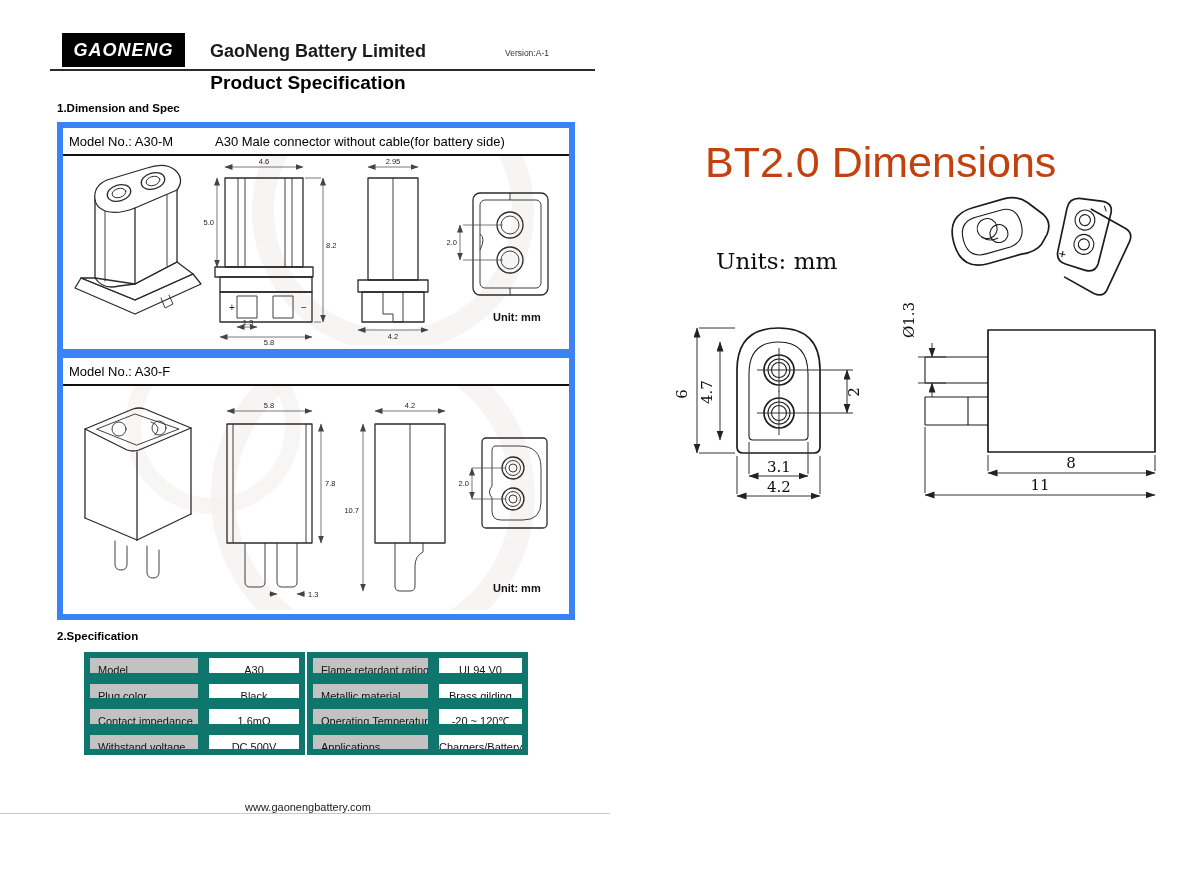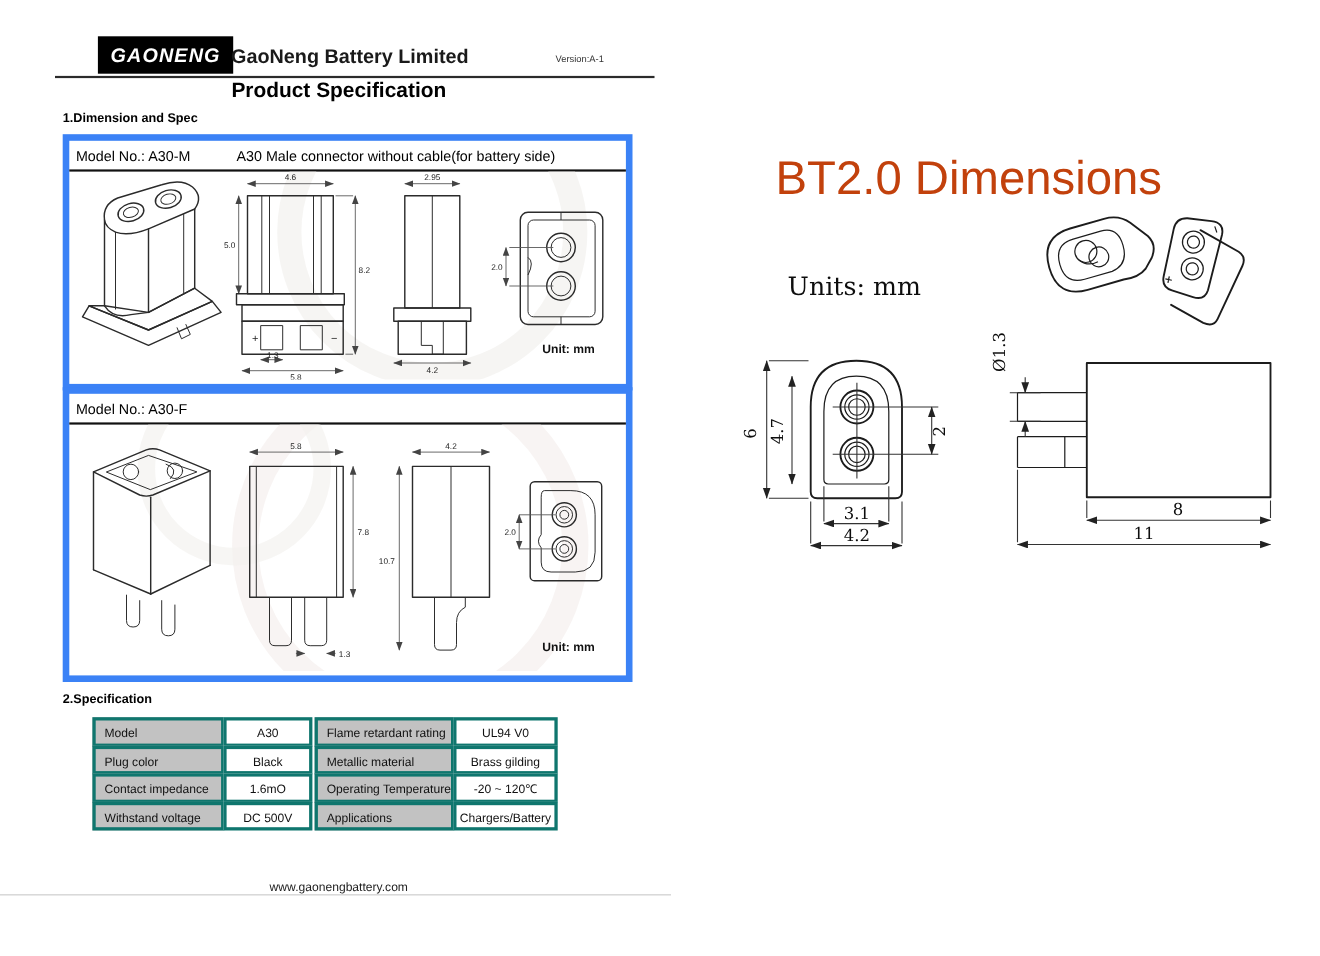--- a/index.html
+++ b/index.html
@@ -1,44 +1,44 @@
 <!DOCTYPE html>
 <html><head>
 <meta charset="utf-8">
 <style>
   html,body{margin:0;padding:0;background:#fff;}
   .page{position:relative;width:1200px;height:869px;background:#fff;overflow:hidden;
         font-family:"Liberation Sans",sans-serif;color:#111;}
   
   .doc{position:absolute;left:0;top:0;width:616px;height:869px;}
   .logo{position:absolute;left:62px;top:33px;width:123px;height:34px;background:#000;
-        display:flex;align-items:center;justify-content:center;margin-left:27px;}
+        display:flex;align-items:center;justify-content:center;}
   .logo span{color:#fff;font-weight:900;font-size:18px;letter-spacing:1px;font-style:italic;}
   .company{position:absolute;left:210px;top:41px;font-size:18px;font-weight:bold;color:#1a1a1a;}
   .version{position:absolute;left:505px;top:48px;font-size:8.5px;color:#333;}
   .hrule{position:absolute;left:50px;top:69px;width:545px;height:2px;background:#2b2b2b;}
   .ptitle{position:absolute;left:0;top:72px;width:616px;text-align:center;
           font-size:19px;font-weight:bold;color:#000;}
   .sechead{position:absolute;font-size:11.5px;font-weight:bold;color:#000;}
   .box{position:absolute;left:57px;width:506px;border:6px solid #3b82f6;background:transparent;}
   .box-header{display:flex;align-items:center;height:26px;border-bottom:2px solid #111;
               padding-left:6px;font-size:13px;color:#000;}
   .box-header .model{width:146px;}
   .box-body{position:relative;}
   .box-body svg{display:block;}
   
   .spec{position:absolute;left:84px;top:652px;}
   .srow{display:flex;}
-  .cell{box-sizing:border-box;border:3px solid #0f766e;height:26.5px;line-height:25px;
+  .cell{box-sizing:border-box;border:6px solid #0f766e;height:26.5px;line-height:25px;
         font-size:11px;margin-left:-1px;margin-top:-1px;overflow:hidden;white-space:nowrap;}
   .srow .cell:first-child{margin-left:0;}
   .srow:first-child .cell{margin-top:0;}
   .lab{background:#c2c2c2;padding-left:8px;color:#111;}
   .val{background:#fff;text-align:center;color:#111;}
-  .c1{width:120px;} .c2{width:81px;} .c3{width:127px;} .c4{width:95px;}
+  .c1{width:120px;} .c2{width:102px;} .c3{width:127px;} .c4{width:95px;}
   .gapcol{width:3px;height:26.5px;margin-top:-1px;}
   .frule{position:absolute;left:0;top:813px;width:610px;height:1px;background:#c9c9c9;}
   .footer{position:absolute;left:0;top:801px;width:616px;text-align:center;
           font-size:11px;color:#222;}
   
   .bt2{position:absolute;left:600px;top:0;width:600px;height:869px;}
   .bt2-title{position:absolute;left:105px;top:138px;font-size:43px;color:#c2410c;
              font-family:"Liberation Sans",sans-serif;letter-spacing:0px;}
   .bt2-units{position:absolute;left:116px;top:248px;font-size:23px;color:#0d0d0d;
              font-family:"DejaVu Serif",serif;}

